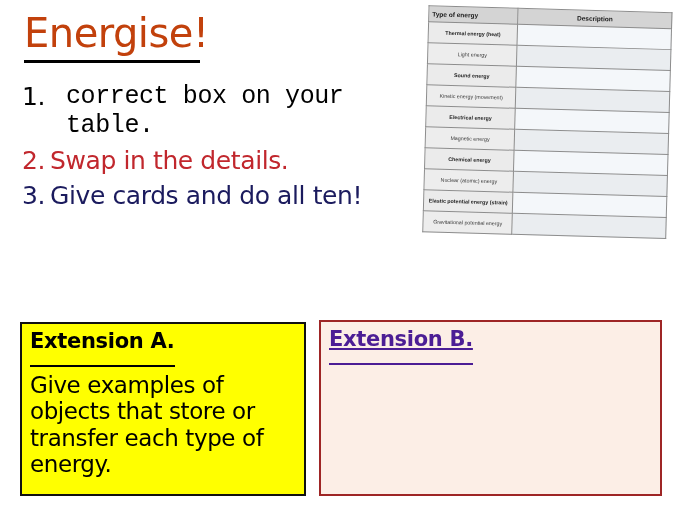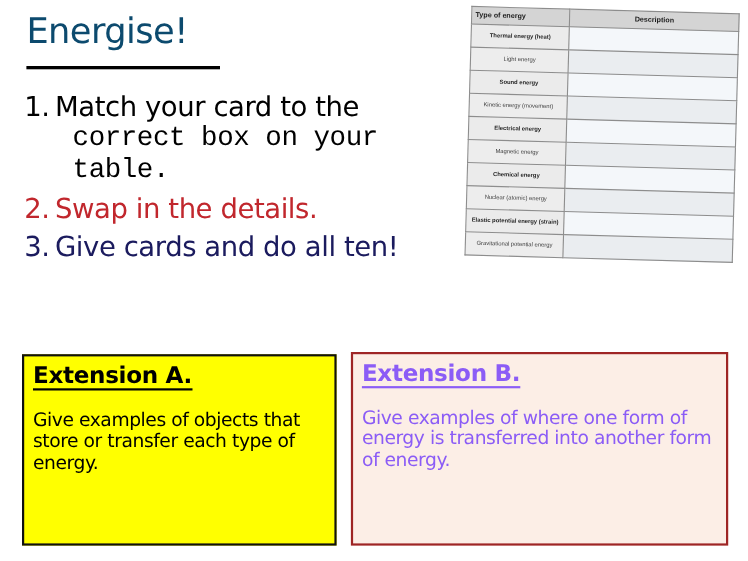--- a/index.html
+++ b/index.html
@@ -21,23 +21,23 @@
     height: 510px;
     background: #ffffff;
   }
 
   
   .title {
     position: absolute;
     left: 24px;
     top: 12px;
     font-family: "DejaVu Sans", sans-serif;
-    font-size: 32px;
+    font-size: 40px;
     font-weight: 400;
-    color: #0c4a6e;
+    color: #c2410c;
     letter-spacing: -0.5px;
     line-height: 1.05;
   }
   .title-underline {
     position: absolute;
     left: 24px;
     top: 60px;
     width: 176px;
     height: 3px;
     background: #000000;
@@ -154,50 +154,49 @@
     background: #fceee6;
     border: 2px solid #9e2525;
   }
   .ext-title {
     font-size: 21px;
     font-weight: bold;
     letter-spacing: -0.3px;
     line-height: 1.1;
     display: inline-block;
     border-bottom: 2px solid currentColor;
-    padding-bottom: 0px;
+    padding-bottom: 12px;
     margin-bottom: 2px;
   }
   .ext-body {
-    font-size: 17px;
+    font-size: 23px;
     line-height: 1.14;
     letter-spacing: -0.4px;
-    margin-top: 16px;
+    margin-top: 3px;
   }
   .ext-a .ext-title, .ext-a .ext-body { color: #000000; }
-  .ext-b .ext-title, .ext-b .ext-body { color: #8b5cf6; }
+  .ext-b .ext-title, .ext-b .ext-body { color: #4c1d95; text-decoration: underline; }
 
   .c-black { color: #000000; }
   .c-red   { color: #c1272d; }
   .c-navy  { color: #1b1b5e; }
 </style>
 </head>
 <body>
 
 <div class="slide">
 
   <div class="title">Energise!</div>
   <div class="title-underline"></div>
 
   <div class="instructions">
 
     <div class="instr-row c-black">
       <span class="instr-num">1.</span>
       <span class="instr-text">
-        <span>Match your card to the</span>
         <span class="line2">correct box on your table.</span>
       </span>
     </div>
 
     <div class="instr-row c-red">
       <span class="instr-num">2.</span>
       <span class="instr-text">
         <span>Swap in the details.</span>
       </span>
     </div>
@@ -264,16 +263,15 @@
     </table>
   </div>
 
   <div class="ext-box ext-a">
     <div class="ext-title">Extension A.</div>
     <div class="ext-body">Give examples of objects that store or transfer each type of energy.</div>
   </div>
 
   <div class="ext-box ext-b">
     <div class="ext-title">Extension B.</div>
-    <div class="ext-body">Give examples of where one form of energy is transferred into another form of energy.</div>
   </div>
 
 </div>
 
 </body></html>

